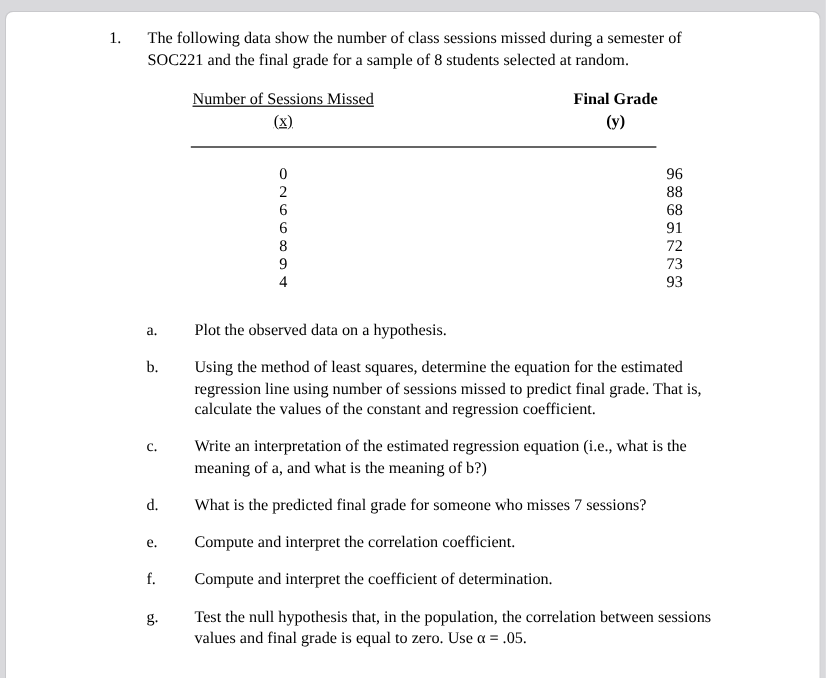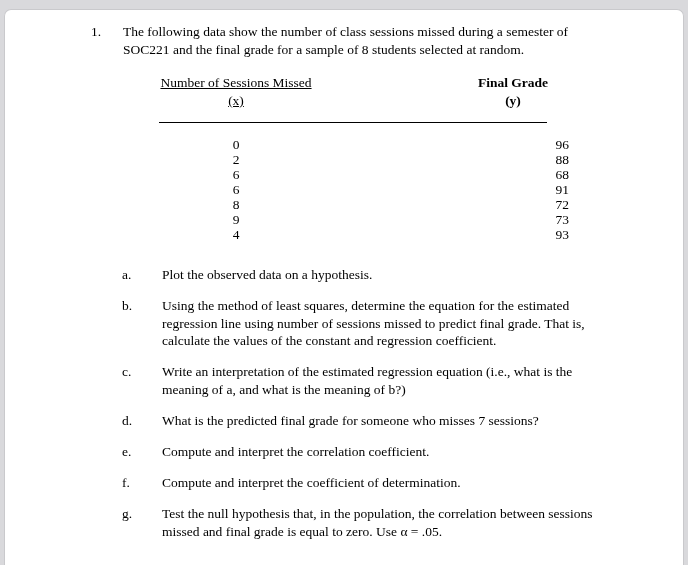--- a/index.html
+++ b/index.html
@@ -165,17 +165,17 @@
     <div class="item">
       <div class="item-letter">e.</div>
       <div class="item-text">Compute and interpret the correlation coefficient.</div>
     </div>
     <div class="item">
       <div class="item-letter">f.</div>
       <div class="item-text">Compute and interpret the coefficient of determination.</div>
     </div>
     <div class="item">
       <div class="item-letter">g.</div>
-      <div class="item-text">Test the null hypothesis that, in the population, the correlation between sessions missed and final grade is equal to zero. Use α = .05.</div>
+      <div class="item-text">Test the null hypothesis that, in the population, the correlation between sessions values and final grade is equal to zero. Use α = .05.</div>
     </div>
   </div>
 
 </div>
 
 </body></html>

